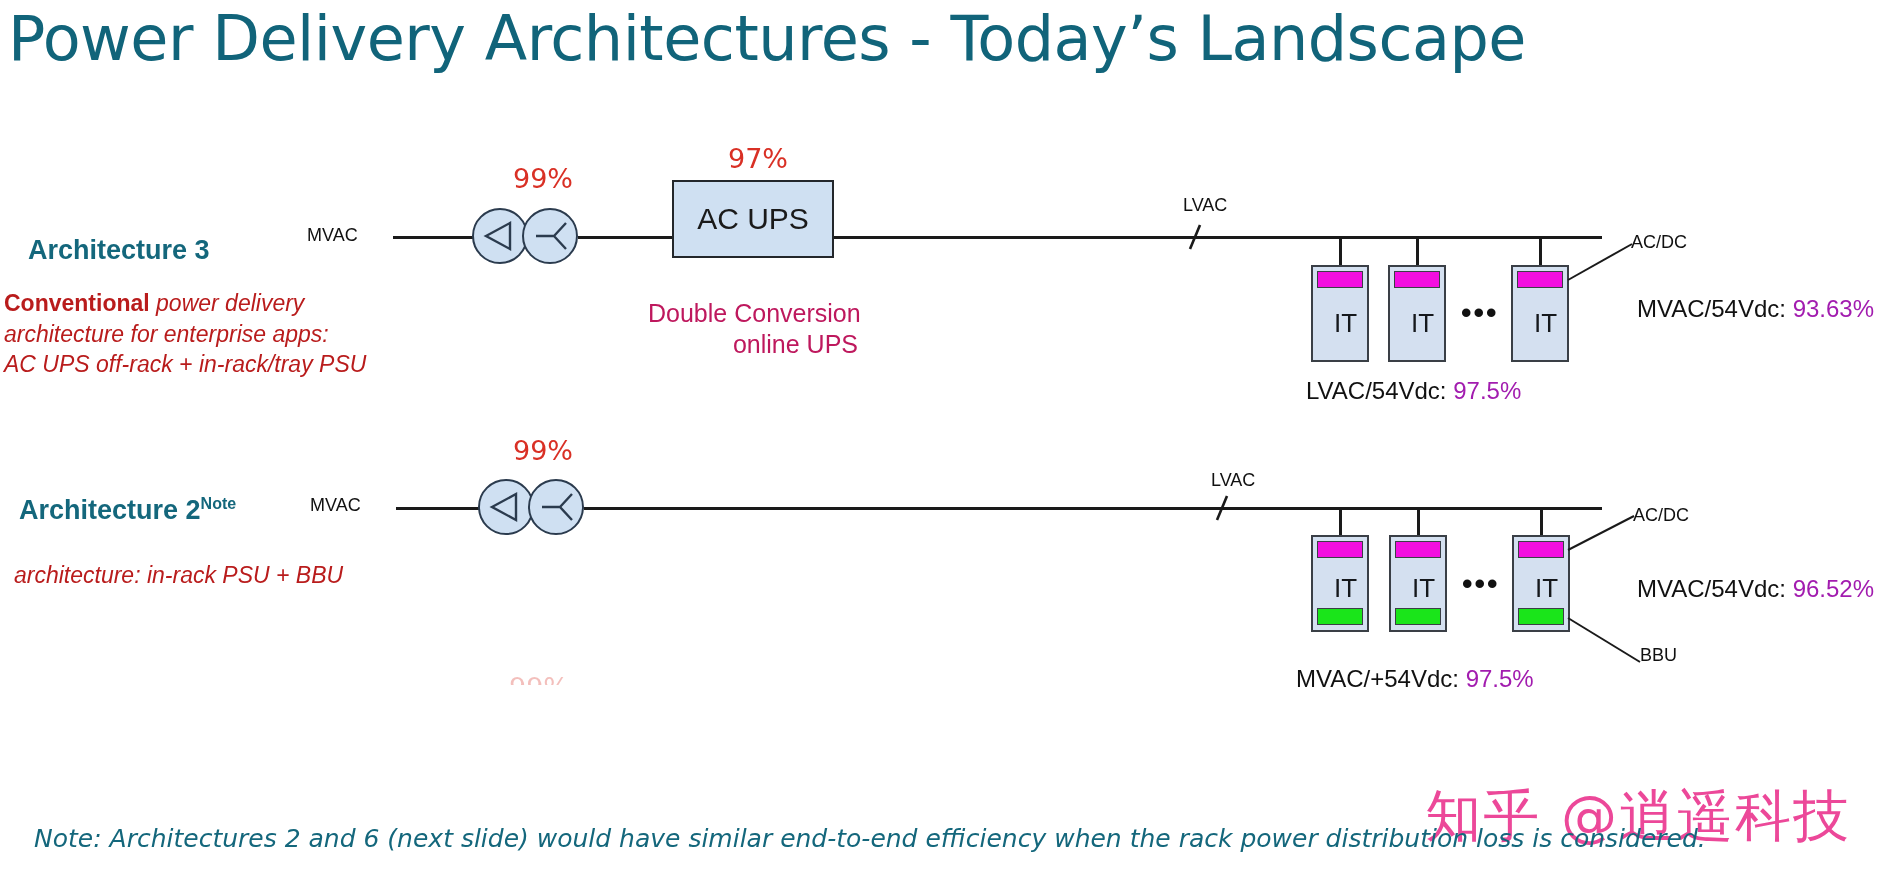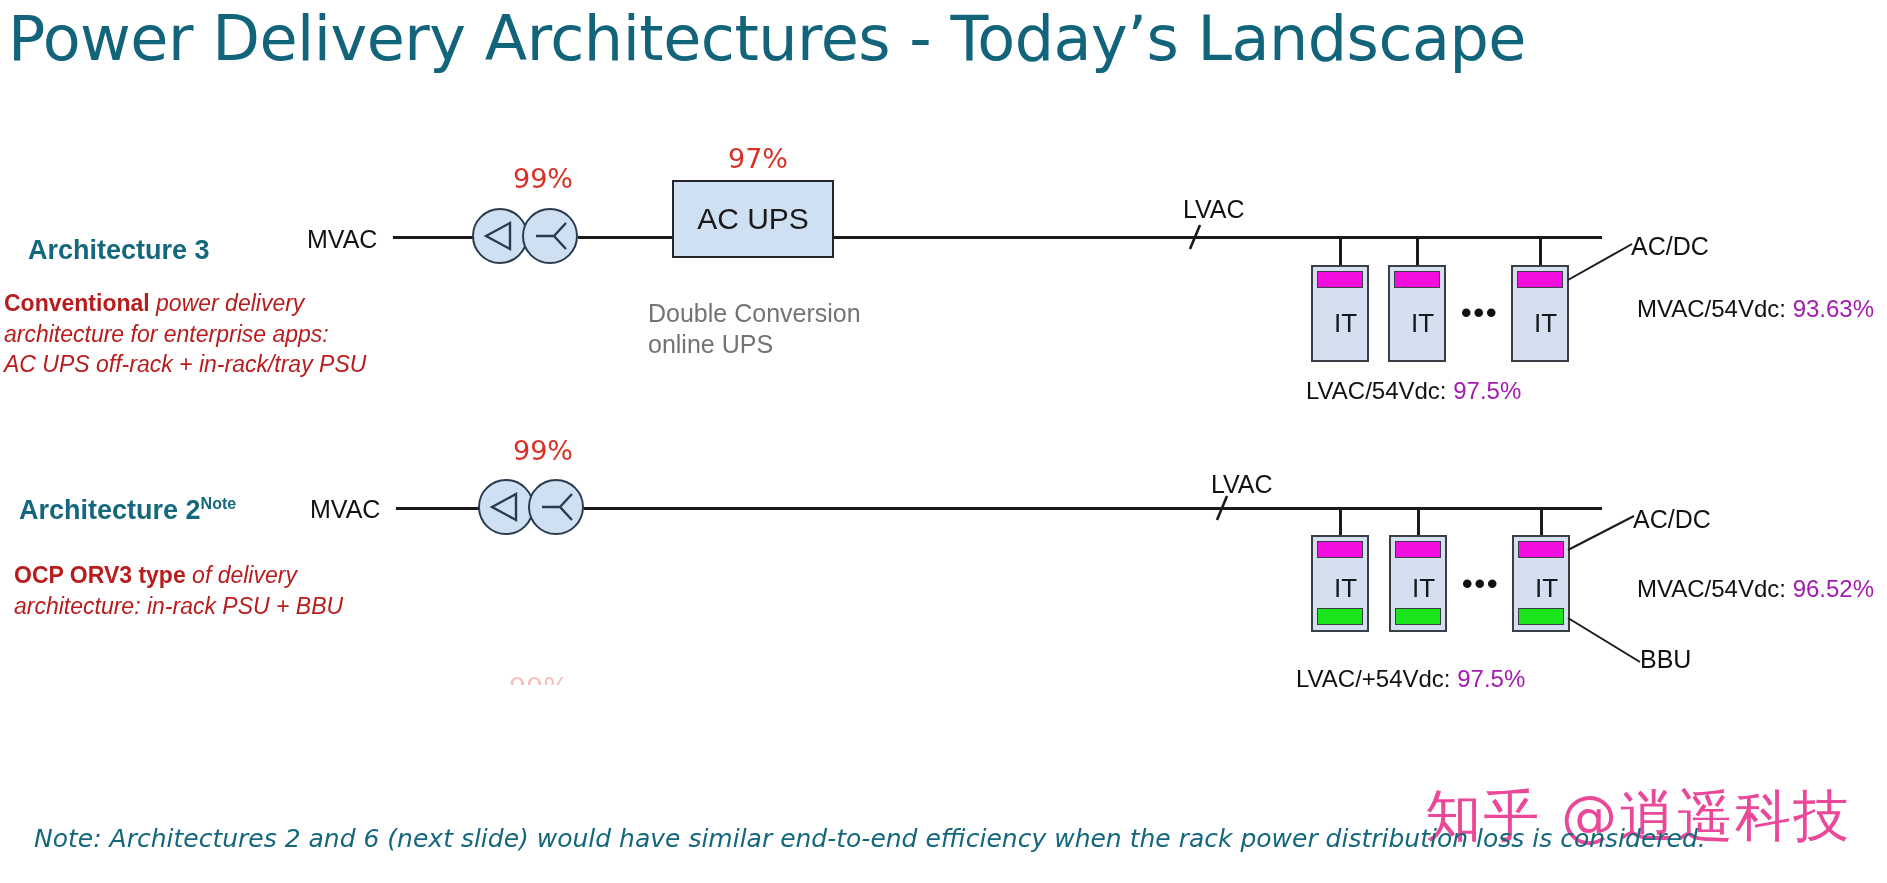--- a/index.html
+++ b/index.html
@@ -57,21 +57,21 @@
   #arch1-heading { left: 28px; top: 235px; }
   #arch1-desc    { left: 4px;  top: 288px; }
   #arch2-heading { left: 8px;  top: 495px; margin-left: 11px; }
   #arch2-desc    { left: 14px; top: 560px; }
 
   
   .diagram { position: absolute; left: 0; top: 0; width: 1887px; height: 883px; }
 
   .lbl {
     position: absolute;
-    font-size: 25px;
+    font-size: 18px;
     color: #111111;
     white-space: nowrap;
     font-family: "Liberation Sans", sans-serif;
   }
   .lbl-sm { font-size: 24px; }
   .eff-red { color: #a21caf; }
   .pct {
     position: absolute;
     font-size: 27px;
     color: #d93025;
@@ -104,22 +104,22 @@
     box-sizing: border-box;
     font-size: 30px;
     color: #1a1a1a;
     display: flex;
     align-items: center;
     justify-content: center;
   }
   .ups-caption {
     position: absolute;
     font-size: 25px;
-    color: #737373;
-    text-align: left;
+    color: #be185d;
+    text-align: right;
     line-height: 1.22;
     white-space: nowrap;
   }
 
   
   .rack {
     position: absolute;
     background: #d4e0f0;
     border: 2px solid #3a3f46;
     box-sizing: border-box;
@@ -209,23 +209,20 @@
     <b>Conventional</b><span> power delivery</span>
   </div>
   <div>architecture for enterprise apps:</div>
   <div>AC UPS off-rack + in-rack/tray PSU</div>
 </div>
 
 <div class="arch-heading" id="arch2-heading">
   <span>Architecture 2</span><span class="note-sup">Note</span>
 </div>
 <div class="arch-desc" id="arch2-desc">
-  <div>
-    <b>OCP ORV3 type</b><span> of delivery</span>
-  </div>
   <div>architecture: in-rack PSU + BBU</div>
 </div>
 
 <div class="diagram">
 
   <div class="lbl" style="left:307px; top:225px;">MVAC</div>
 
   <div class="wire wire-h" style="left:393px; top:236px; width:85px;"></div>
 
   <div class="pct" style="left:513px; top:163px;">99%</div>
@@ -347,21 +344,21 @@
   <svg style="position:absolute; left:1566px; top:614px;" width="78" height="52" viewBox="0 0 78 52">
     <line x1="2" y1="4" x2="74" y2="48" stroke="#1a1a1a" stroke-width="2"></line>
   </svg>
   <div class="lbl" style="left:1640px; top:645px;">BBU</div>
 
   <div class="lbl lbl-sm" style="left:1637px; top:575px;">
     <span>MVAC/54Vdc:</span>
     <span class="eff-red">96.52%</span>
   </div>
   <div class="lbl lbl-sm" style="left:1296px; top:665px;">
-    <span>LVAC/+54Vdc:</span>
+    <span>MVAC/+54Vdc:</span>
     <span class="eff-red">97.5%</span>
   </div>
 
   <div id="clipped-pct">99%</div>
 </div>
 
 <div id="watermark">知乎 @逍遥科技</div>
 <div id="footer-note">Note: Architectures 2 and 6 (next slide) would have similar end-to-end efficiency when the rack power distribution loss is considered.</div>
 
 </body></html>

